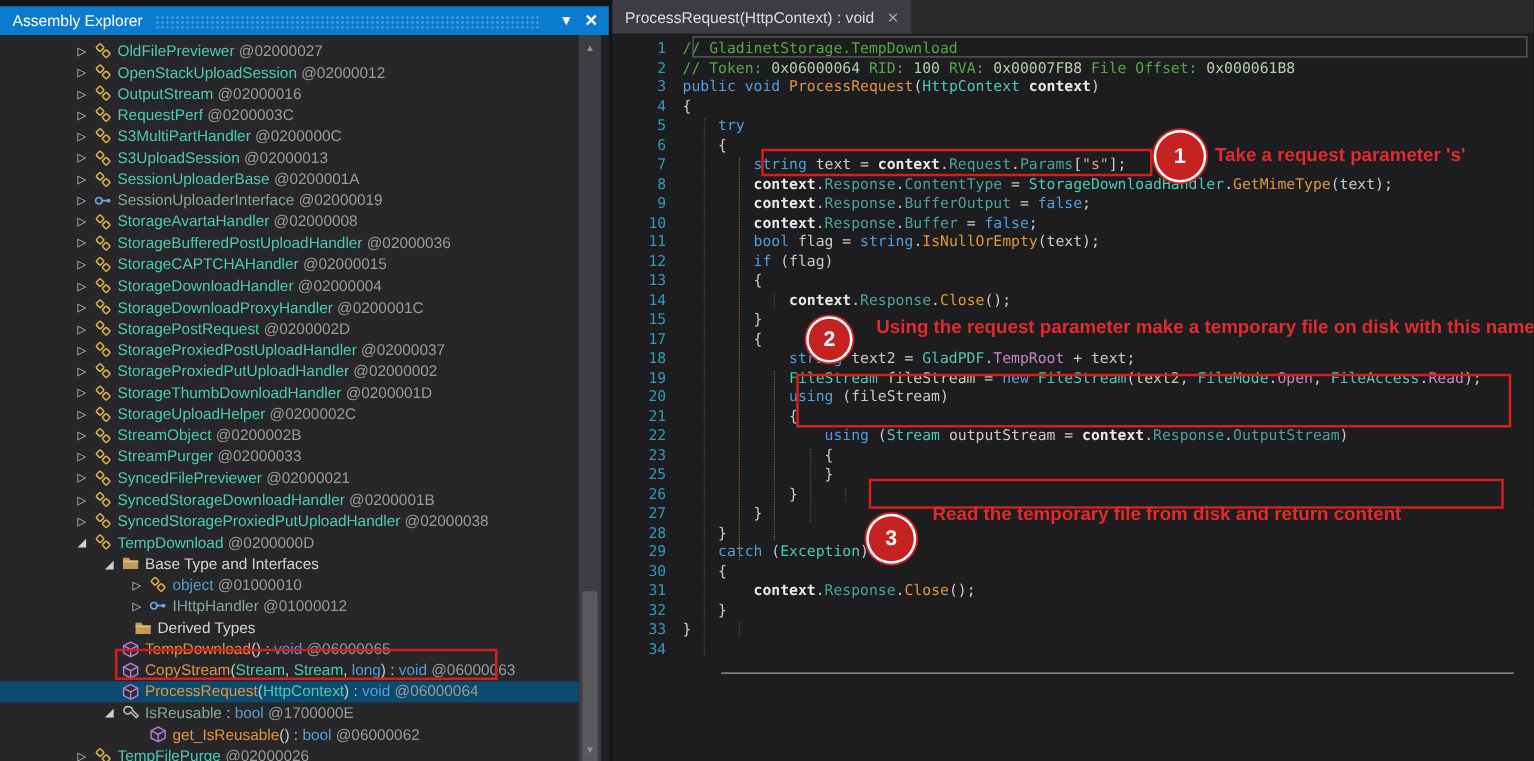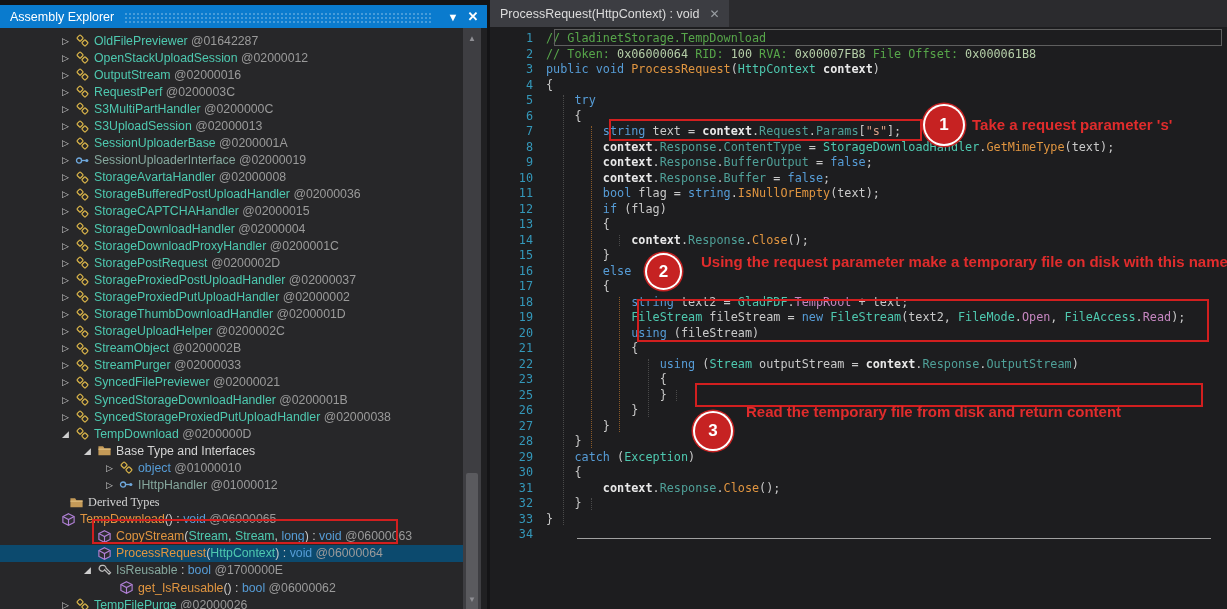--- a/index.html
+++ b/index.html
@@ -88,21 +88,21 @@
         <div class="trow" style="padding-left: 58px;">
           <span class="exp c">▷</span>
           <span class="ticon">
             <svg viewBox="0 0 16 16">
               <g fill="none" stroke="#d9b44a" stroke-width="1.3">
                 <rect x="2.9" y="2.9" width="5" height="5" rx="1" transform="rotate(45 5.4 5.4)"></rect>
                 <rect x="8.1" y="8.1" width="5" height="5" rx="1" transform="rotate(45 10.6 10.6)"></rect>
               </g>
             </svg>
           </span>
-          <span class="tsegs"><span class="t-ty">OldFilePreviewer</span><span class="t-addr"> @01642287</span></span>
+          <span class="tsegs"><span class="t-ty">OldFilePreviewer</span><span class="t-addr"> @02000027</span></span>
         </div>
         <div class="trow" style="padding-left: 58px;">
           <span class="exp c">▷</span>
           <span class="ticon">
             <svg viewBox="0 0 16 16">
               <g fill="none" stroke="#d9b44a" stroke-width="1.3">
                 <rect x="2.9" y="2.9" width="5" height="5" rx="1" transform="rotate(45 5.4 5.4)"></rect>
                 <rect x="8.1" y="8.1" width="5" height="5" rx="1" transform="rotate(45 10.6 10.6)"></rect>
               </g>
             </svg>
@@ -398,31 +398,31 @@
           <span class="exp c">▷</span>
           <span class="ticon">
             <svg viewBox="0 0 16 16">
               <circle cx="4.3" cy="8" r="2.7" fill="none" stroke="#6fa8dc" stroke-width="1.4"></circle>
               <line x1="7" y1="8" x2="11.6" y2="8" stroke="#6fa8dc" stroke-width="1.4"></line>
               <circle cx="12.6" cy="8" r="1.7" fill="#6fa8dc"></circle>
             </svg>
           </span>
           <span class="tsegs"><span class="t-dim">IHttpHandler</span><span class="t-addr"> @01000012</span></span>
         </div>
-        <div class="trow" style="padding-left: 52px; font-family: Liberation Serif, serif;">
+        <div class="trow" style="padding-left: 90px;">
           <span class="exp"></span>
           <span class="ticon">
             <svg viewBox="0 0 16 16">
               <path d="M1.5 3.5h5l1.4 2h6.6v7.5h-13z" fill="#c49a58"></path>
               <path d="M1.5 6.6h13" stroke="#e2c084" stroke-width="1.1"></path>
             </svg>
           </span>
           <span class="tsegs"><span class="t-txt">Derived Types</span></span>
         </div>
-        <div class="trow" style="padding-left: 44px;">
+        <div class="trow" style="padding-left: 80px;">
           <span class="exp"></span>
           <span class="ticon">
             <svg viewBox="0 0 16 16">
               <path d="M8 1.8 14 4.9v6.2L8 14.2 2 11.1V4.9z" fill="#2d2d30" stroke="#b180d7" stroke-width="1.2"></path>
               <path d="M2 4.9 8 8l6-3.1M8 8v6.2" stroke="#b180d7" stroke-width="1.2" fill="none"></path>
             </svg>
           </span>
           <span class="tsegs"><span class="t-me">TempDownload</span><span class="t-pl">() : </span><span class="t-kw">void</span><span class="t-addr"> @06000065</span></span>
         </div>
         <div class="trow" style="padding-left: 80px;">
@@ -503,21 +503,20 @@
           <div class="cline"><span class="ln">6</span><span class="lc"><span class="t-pl">    {</span></span></div>
           <div class="cline"><span class="ln">7</span><span class="lc"><span class="t-pl">        </span><span class="t-kw">string</span><span class="t-pl"> text = </span><span class="t-bo">context</span><span class="t-pl">.</span><span class="t-pr">Request</span><span class="t-pl">.</span><span class="t-pr">Params</span><span class="t-pl">[</span><span class="t-st">"s"</span><span class="t-pl">];</span></span></div>
           <div class="cline"><span class="ln">8</span><span class="lc"><span class="t-pl">        </span><span class="t-bo">context</span><span class="t-pl">.</span><span class="t-pr">Response</span><span class="t-pl">.</span><span class="t-pr">ContentType</span><span class="t-pl"> = </span><span class="t-ty">StorageDownloadHandler</span><span class="t-pl">.</span><span class="t-me">GetMimeType</span><span class="t-pl">(text);</span></span></div>
           <div class="cline"><span class="ln">9</span><span class="lc"><span class="t-pl">        </span><span class="t-bo">context</span><span class="t-pl">.</span><span class="t-pr">Response</span><span class="t-pl">.</span><span class="t-pr">BufferOutput</span><span class="t-pl"> = </span><span class="t-kw">false</span><span class="t-pl">;</span></span></div>
           <div class="cline"><span class="ln">10</span><span class="lc"><span class="t-pl">        </span><span class="t-bo">context</span><span class="t-pl">.</span><span class="t-pr">Response</span><span class="t-pl">.</span><span class="t-pr">Buffer</span><span class="t-pl"> = </span><span class="t-kw">false</span><span class="t-pl">;</span></span></div>
           <div class="cline"><span class="ln">11</span><span class="lc"><span class="t-pl">        </span><span class="t-kw">bool</span><span class="t-pl"> flag = </span><span class="t-kw">string</span><span class="t-pl">.</span><span class="t-me">IsNullOrEmpty</span><span class="t-pl">(text);</span></span></div>
           <div class="cline"><span class="ln">12</span><span class="lc"><span class="t-pl">        </span><span class="t-kw">if</span><span class="t-pl"> (flag)</span></span></div>
           <div class="cline"><span class="ln">13</span><span class="lc"><span class="t-pl">        {</span></span></div>
           <div class="cline"><span class="ln">14</span><span class="lc"><span class="t-pl">            </span><span class="t-bo">context</span><span class="t-pl">.</span><span class="t-pr">Response</span><span class="t-pl">.</span><span class="t-me">Close</span><span class="t-pl">();</span></span></div>
           <div class="cline"><span class="ln">15</span><span class="lc"><span class="t-pl">        }</span></span></div>
-          <div class="cline"><span class="ln">16</span><span class="lc"><span class="t-pl">        </span><span class="t-kw">else</span></span></div>
           <div class="cline"><span class="ln">17</span><span class="lc"><span class="t-pl">        {</span></span></div>
           <div class="cline"><span class="ln">18</span><span class="lc"><span class="t-pl">            </span><span class="t-kw">string</span><span class="t-pl"> text2 = </span><span class="t-ty">GladPDF</span><span class="t-pl">.</span><span class="t-pu">TempRoot</span><span class="t-pl"> + text;</span></span></div>
           <div class="cline"><span class="ln">19</span><span class="lc"><span class="t-pl">            </span><span class="t-ty">FileStream</span><span class="t-pl"> fileStream = </span><span class="t-kw">new</span><span class="t-pl"> </span><span class="t-ty">FileStream</span><span class="t-pl">(text2, </span><span class="t-ty">FileMode</span><span class="t-pl">.</span><span class="t-pu">Open</span><span class="t-pl">, </span><span class="t-ty">FileAccess</span><span class="t-pl">.</span><span class="t-pu">Read</span><span class="t-pl">);</span></span></div>
           <div class="cline"><span class="ln">20</span><span class="lc"><span class="t-pl">            </span><span class="t-kw">using</span><span class="t-pl"> (fileStream)</span></span></div>
           <div class="cline"><span class="ln">21</span><span class="lc"><span class="t-pl">            {</span></span></div>
           <div class="cline"><span class="ln">22</span><span class="lc"><span class="t-pl">                </span><span class="t-kw">using</span><span class="t-pl"> (</span><span class="t-ty">Stream</span><span class="t-pl"> outputStream = </span><span class="t-bo">context</span><span class="t-pl">.</span><span class="t-pr">Response</span><span class="t-pl">.</span><span class="t-pr">OutputStream</span><span class="t-pl">)</span></span></div>
           <div class="cline"><span class="ln">23</span><span class="lc"><span class="t-pl">                {</span></span></div>
           <div class="cline"><span class="ln">25</span><span class="lc"><span class="t-pl">                }</span></span></div>
           <div class="cline"><span class="ln">26</span><span class="lc"><span class="t-pl">            }</span></span></div>
           <div class="cline"><span class="ln">27</span><span class="lc"><span class="t-pl">        }</span></span></div>

